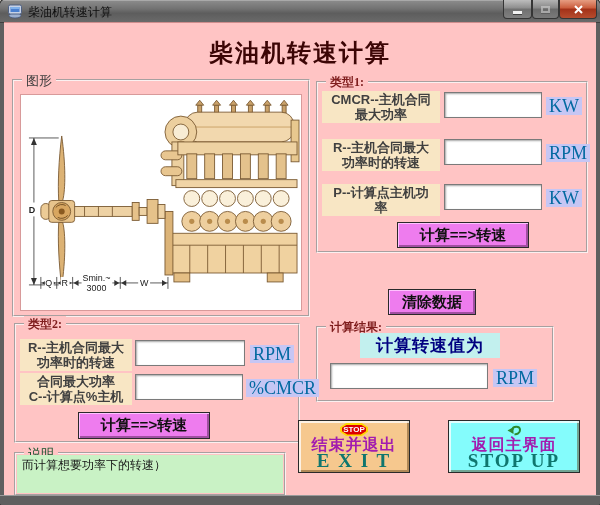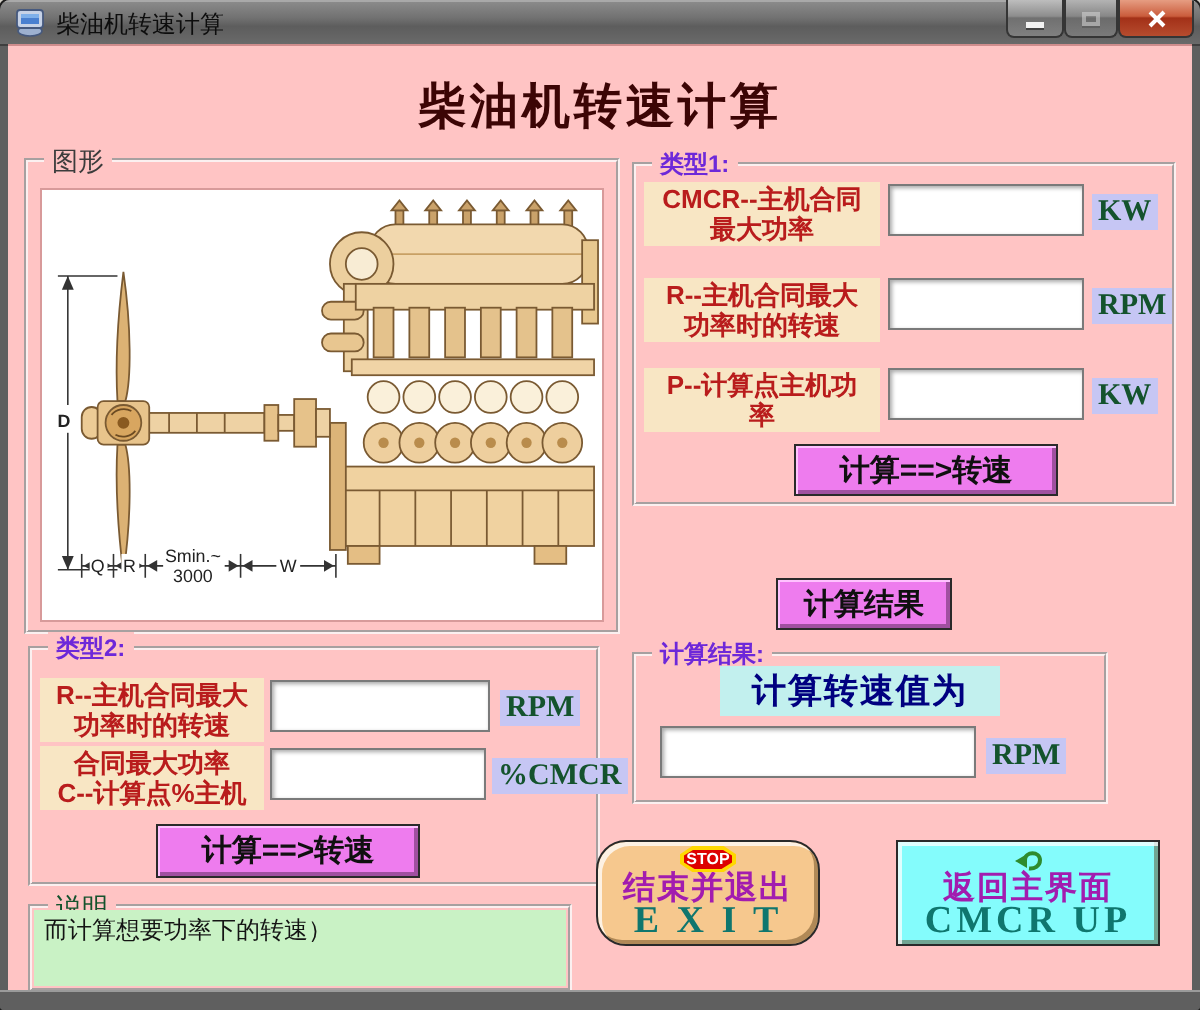--- a/index.html
+++ b/index.html
@@ -20,40 +20,40 @@
   .glyph-min{width:9px;height:3px;background:#f2f2f2;box-shadow:0 1px 0 rgba(0,0,0,.45);margin-top:6px;}
   .glyph-max{width:9px;height:7px;border:2px solid #d6d6d6;opacity:.55;box-sizing:border-box;box-shadow:0 1px 0 rgba(0,0,0,.3);}
   
   .client{position:absolute;left:4px;top:22px;width:592px;height:474px;background:#ffc4c4;
           border-top:1px solid #cf8d8d;box-sizing:border-box;}
   .heading{position:absolute;left:0;top:14px;width:100%;text-align:center;
            font-family:"Liberation Serif",serif;font-weight:bold;font-size:24px;letter-spacing:2px;color:#3c0505;}
   
   .groupbox{position:absolute;border:2px groove #fbf0f0;box-sizing:border-box;}
   .grouplabel{position:absolute;top:-9px;left:8px;background:#ffc4c4;padding:0 4px;font-size:12px;font-weight:bold;text-align:center;}
-  .lbl-red{color:#6d28d9;}
+  .lbl-red{color:#7f1d1d;font-family:Liberation Serif, serif;}
   .lbl-dark{color:#3c3c3c;font-weight:normal;font-size:13px;}
   .lbl-maroon{color:#14532d;font-weight:normal;font-size:13px;}
   
-  .flabel{position:absolute;background:#f8e6c4;color:#b91c1c;font-weight:bold;font-size:13px;line-height:15px;
+  .flabel{position:absolute;background:#f8e6c4;color:#404040;font-weight:bold;font-size:13px;line-height:15px;
           text-align:center;padding:1px 2px;box-sizing:border-box;}
   .tinput{position:absolute;background:#fff;border:1px solid #7a7a7a;box-sizing:border-box;
           box-shadow:inset 1px 1px 2px rgba(0,0,0,.35);font-size:14px;padding:2px 4px;}
-  .unit{position:absolute;background:#c6c6f4;color:#14532d;font-family:"Liberation Serif",serif;
-        font-size:15px;font-weight:bold;padding:0 3px;line-height:18px;}
+  .unit{position:absolute;background:#c6c6f4;color:#0369a1;font-family:"Liberation Serif",serif;
+        font-size:18px;font-weight:normal;padding:0 3px;line-height:18px;}
   .mbutton{position:absolute;background:#ee7cee;border:1px solid #2a2a2a;box-sizing:border-box;
            box-shadow:inset 1px 1px 0 #ffc2ff,inset -2px -2px 0 #a050a0;
            font-size:15px;font-weight:bold;color:#101010;text-align:center;cursor:pointer;
            display:flex;align-items:center;justify-content:center;font-family:"Liberation Sans",sans-serif;}
   .bigbtn{position:absolute;border:1px solid #2a2a2a;box-sizing:border-box;cursor:pointer;
           box-shadow:inset 2px 2px 0 rgba(255,255,255,.75),inset -2px -2px 0 rgba(90,60,20,.45);
           display:flex;flex-direction:column;align-items:center;justify-content:flex-start;}
   .bigbtn .bl1{font-size:16px;font-weight:bold;color:#a21caf;line-height:17px;letter-spacing:1px;}
   .bigbtn .bl2{font-size:19px;font-weight:bold;color:#0f766e;font-family:"Liberation Serif",serif;letter-spacing:2px;line-height:16px;}
-  .exit-btn{left:294px;top:397px;width:112px;height:53px;background:#f6c88e;border-radius:15px;}
+  .exit-btn{left:294px;top:397px;width:112px;height:53px;background:#f6c88e;}
   .back-btn{left:444px;top:397px;width:132px;height:53px;background:#84fcfc;}
   .stop-shield{width:28px;height:13px;margin-top:2px;position:relative;
                clip-path:polygon(22% 0,78% 0,100% 32%,100% 68%,78% 100%,22% 100%,0 68%,0 32%);
                background:#ffd800;display:flex;align-items:center;justify-content:center;}
   .stop-inner{width:24px;height:10px;clip-path:polygon(22% 0,78% 0,100% 32%,100% 68%,78% 100%,22% 100%,0 68%,0 32%);
               background:#dd0000;color:#fff;font-size:8px;font-weight:bold;line-height:10px;text-align:center;
               font-family:"Liberation Sans",sans-serif;}
   .undo-icon{margin-top:2px;height:13px;}
   .result-caption{position:absolute;background:#c2f0ee;color:#000080;font-size:17px;font-weight:bold;
                   padding:1px 16px;letter-spacing:1px;}
@@ -255,21 +255,21 @@
       <div class="flabel" style="left:4px;top:101px;width:118px;">
         <div>P--计算点主机功</div>
         <div>率</div>
       </div>
       <input class="tinput" style="left: 126px; top: 101px; width: 98px; height: 26px;" value="">
       <span class="unit" style="left:228px;top:106px;">KW</span>
 
       <div class="mbutton" style="left:79px;top:139px;width:132px;height:26px;">计算==&gt;转速</div>
     </div>
 
-    <div class="mbutton" style="left:384px;top:266px;width:88px;height:26px;">计算结果</div>
+    <div class="mbutton" style="left:384px;top:266px;width:88px;height:26px;">清除数据</div>
 
     <div class="groupbox" style="left:312px;top:303px;width:238px;height:76px;">
       <span class="grouplabel lbl-red">计算结果:</span>
       <span class="result-caption" style="left:42px;top:5px;">计算转速值为</span>
       <input class="tinput" style="left: 12px; top: 35px; width: 158px; height: 26px;" value="">
       <span class="unit" style="left:175px;top:41px;">RPM</span>
     </div>
 
     <div class="groupbox" style="left:10px;top:300px;width:286px;height:120px;">
       <span class="grouplabel lbl-red">类型2:</span>
@@ -305,19 +305,19 @@
       <span class="bl1">结束并退出</span>
       <span class="bl2">E X I T</span>
     </div>
 
     <div class="bigbtn back-btn">
       <svg class="undo-icon" width="17" height="13" viewBox="0 0 17 13">
         <path d="M6.5,7 C6.5,2.5 14,2.5 14,7 C14,10.2 11,11.5 8.5,11.2" fill="none" stroke="#2e8b2e" stroke-width="2"></path>
         <polygon points="1.5,7.5 7.5,4 7.5,11" fill="#2e8b2e"></polygon>
       </svg>
       <span class="bl1">返回主界面</span>
-      <span class="bl2">CMCR UP</span>
+      <span class="bl2">STOP UP</span>
     </div>
 
   </div>
 
   <div class="bottomedge"></div>
 </div>
 
 </body></html>

